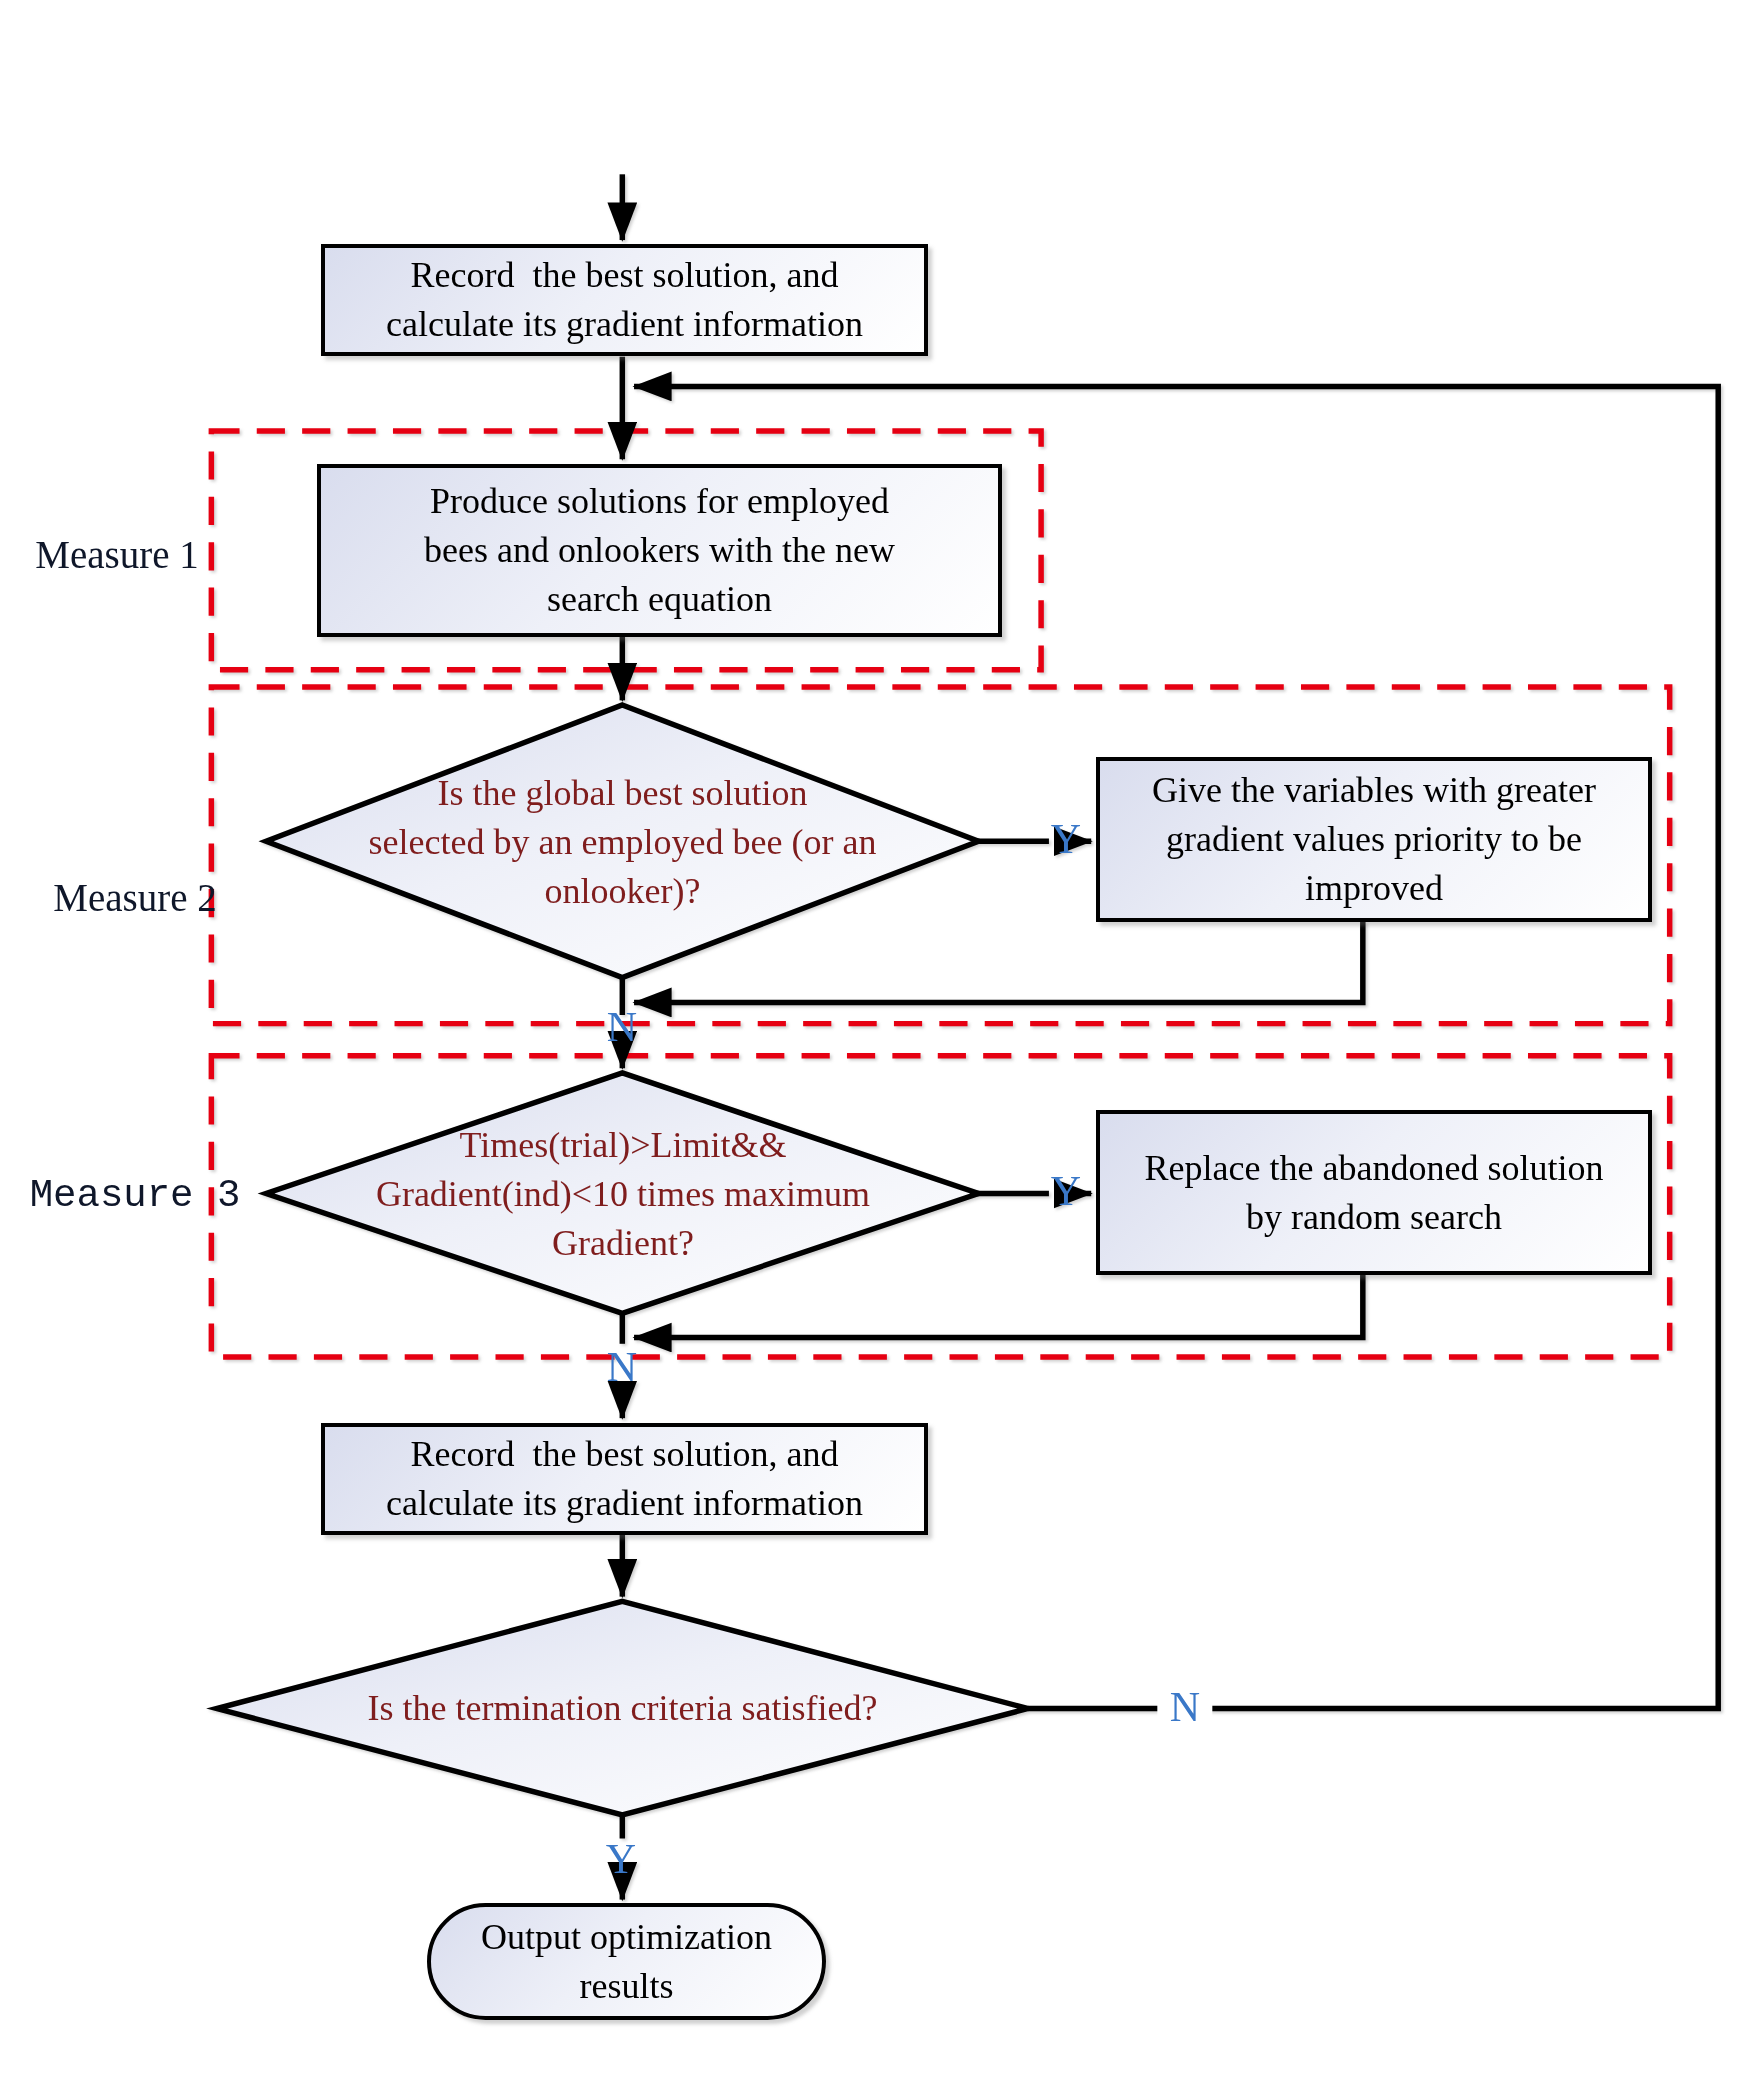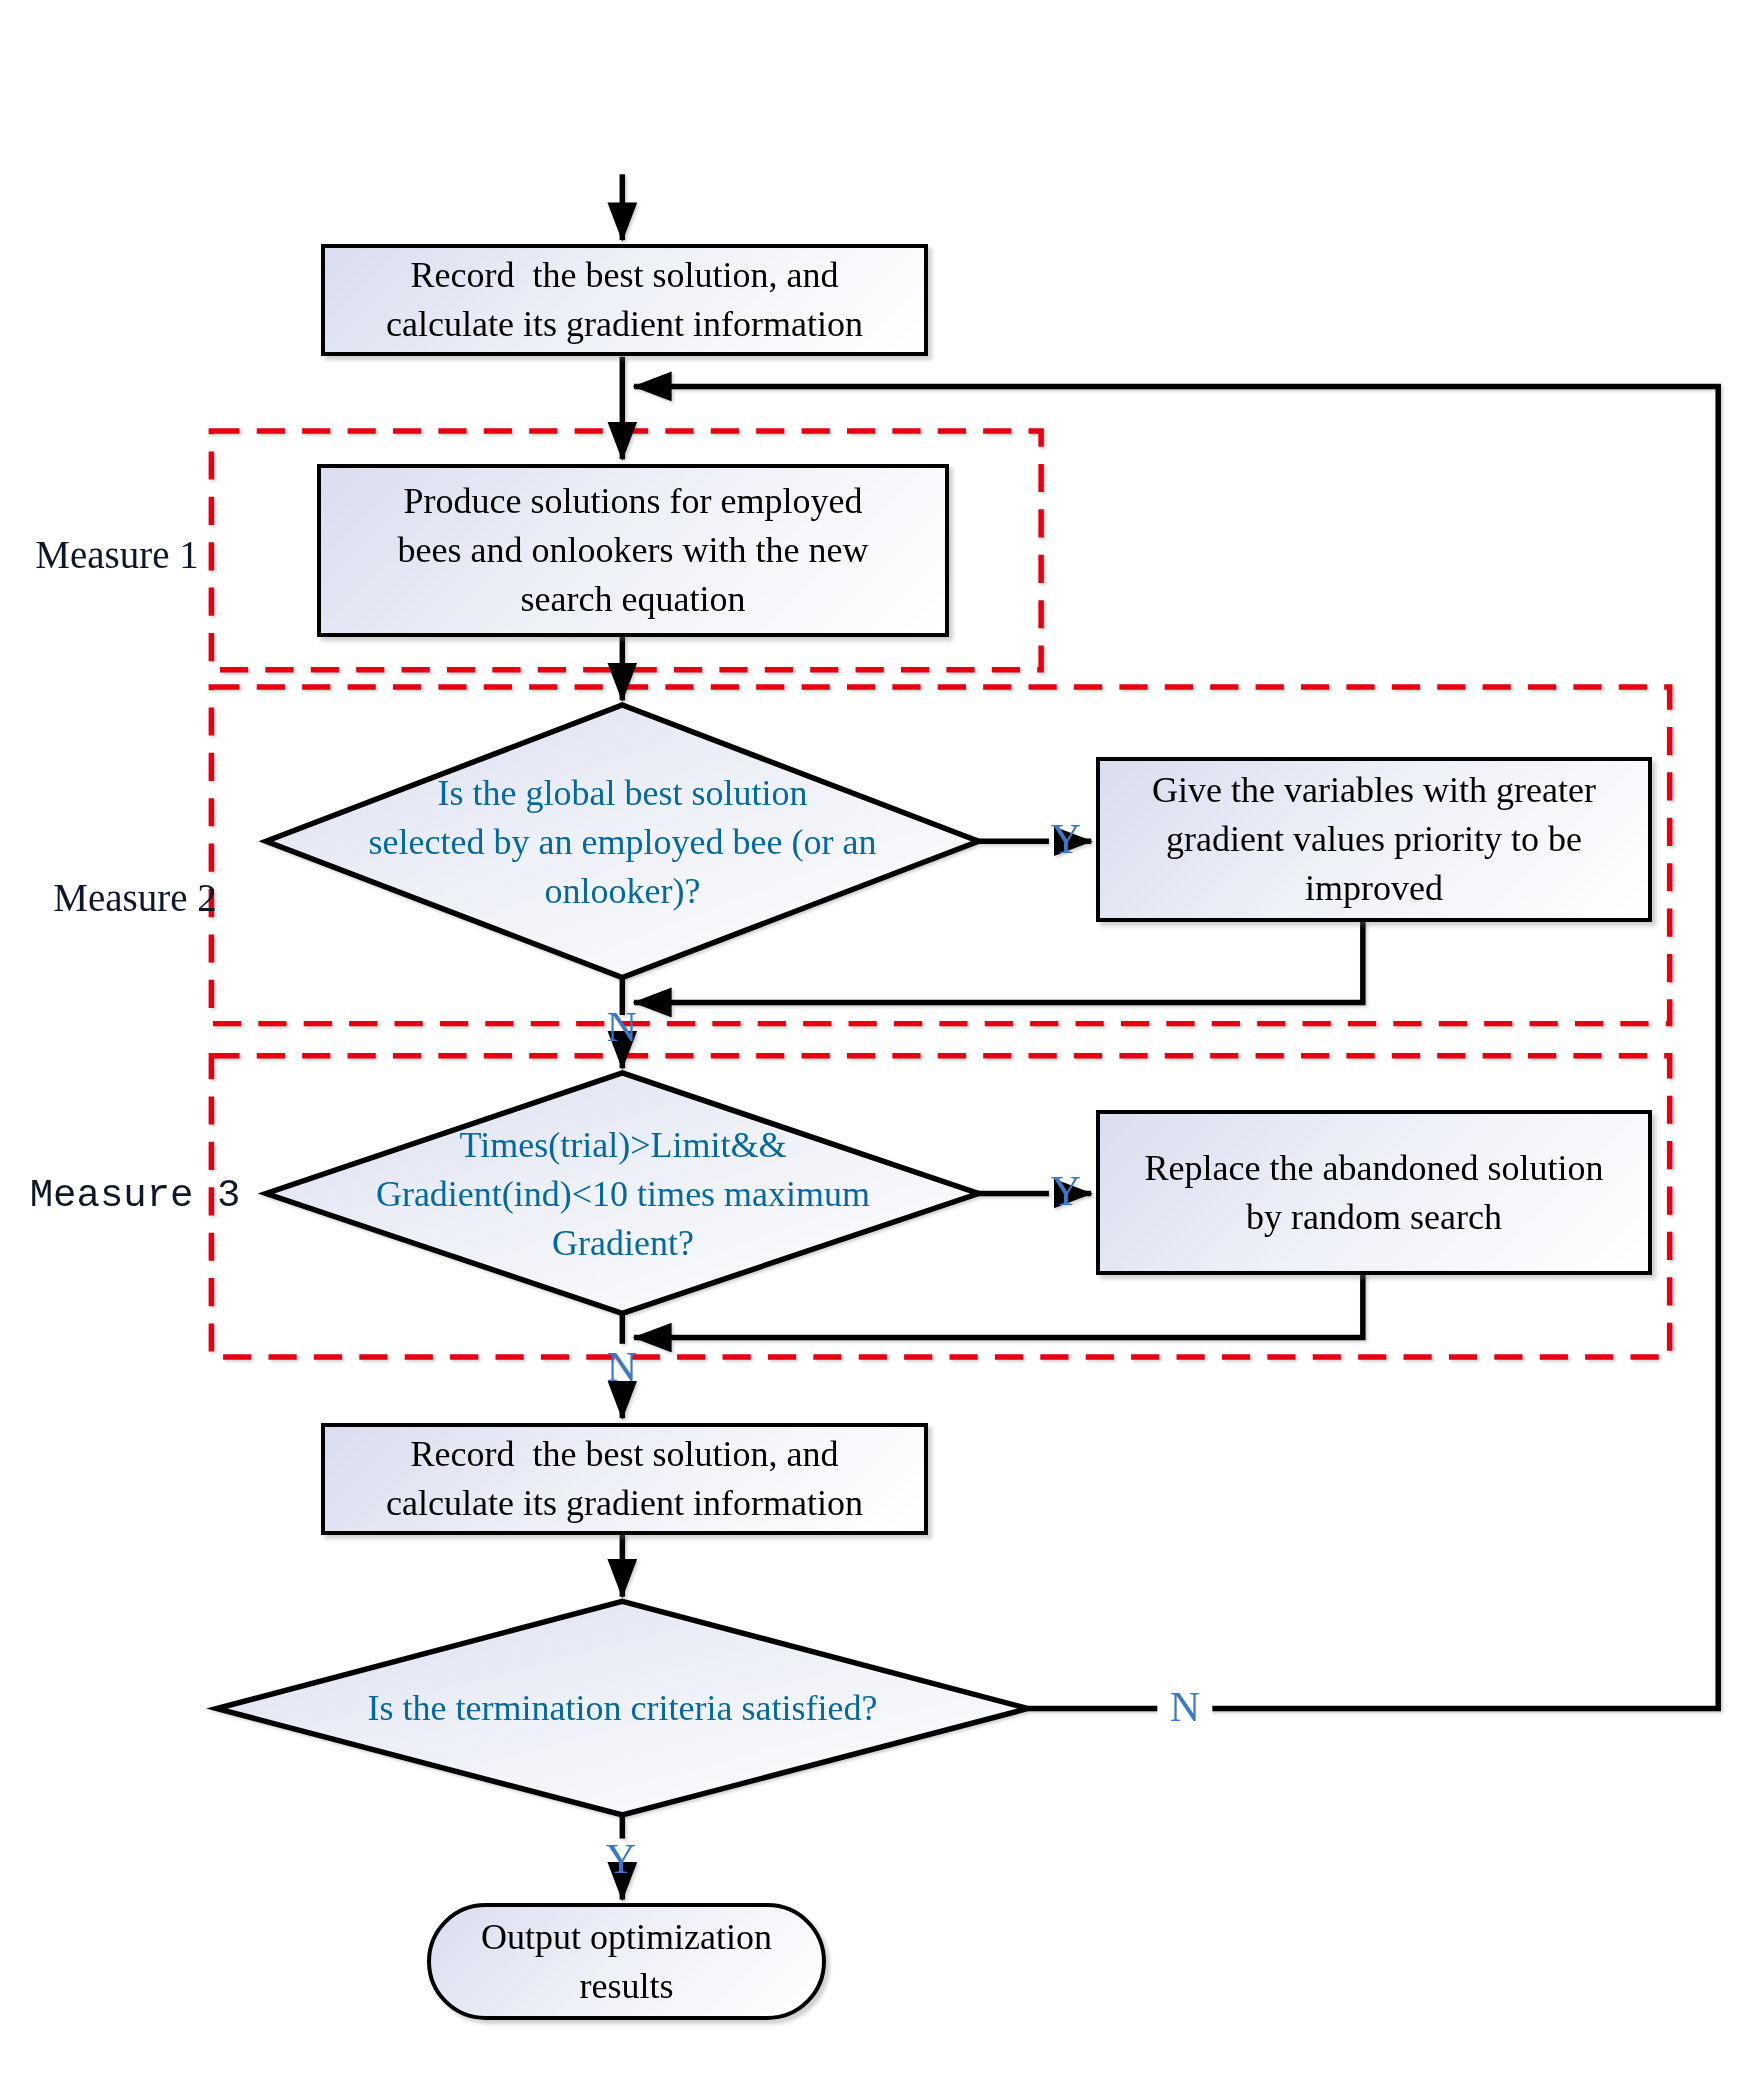--- a/index.html
+++ b/index.html
@@ -21,21 +21,21 @@
     box-shadow:3.9px 3.9px 3.9px rgba(120,120,120,0.35);
     box-sizing:border-box;
     font-size:36px;line-height:49px;color:#000000;
     white-space:pre-wrap;
   }
   .terminator{border-radius:78px;}
   .diamond-text{
     position:absolute;
     display:flex;align-items:center;justify-content:center;
     text-align:center;
-    font-size:36px;line-height:49px;color:#0369a1;
+    font-size:36px;line-height:49px;color:#7f1d1d;
     white-space:pre-wrap;
     background:transparent;border:none;box-shadow:none;
   }
   .measure-label{
     position:absolute;transform:translate(-50%,-50%);
     color:#0f172a;font-size:39px;white-space:nowrap;
   }
   .branch-label{
     position:absolute;transform:translate(-50%,-50%);
     color:#3a78c8;font-size:42px;white-space:nowrap;
@@ -86,21 +86,21 @@
     <polyline points="1741,1176 1741,1280 810,1280" fill="none" stroke="#000000" stroke-width="7" marker-end="url(#ah)"></polyline>
     <polyline points="1741,1627 1741,1708 810,1708" fill="none" stroke="#000000" stroke-width="7" marker-end="url(#ah)"></polyline>
 
     <polyline points="1313,2182 2195,2182 2195,493 810,493" fill="none" stroke="#000000" stroke-width="7" marker-end="url(#ah)"></polyline>
   </svg>
 
 
   <div class="node" style="left:321px;top:244px;width:607px;height:112px;">Record  the best solution, and
 calculate its gradient information</div>
 
-  <div class="node" style="left:317px;top:464px;width:632px;height:173px;">Produce solutions for employed
+  <div class="node" style="left:317px;top:464px;width:685px;height:173px;">Produce solutions for employed
 bees and onlookers with the new
 search equation</div>
 
   <div class="node" style="left:1096px;top:757px;width:556px;height:165px;">Give the variables with greater
 gradient values priority to be
 improved</div>
 
   <div class="node" style="left:1096px;top:1110px;width:556px;height:165px;">Replace the abandoned solution
 by random search</div>
 

